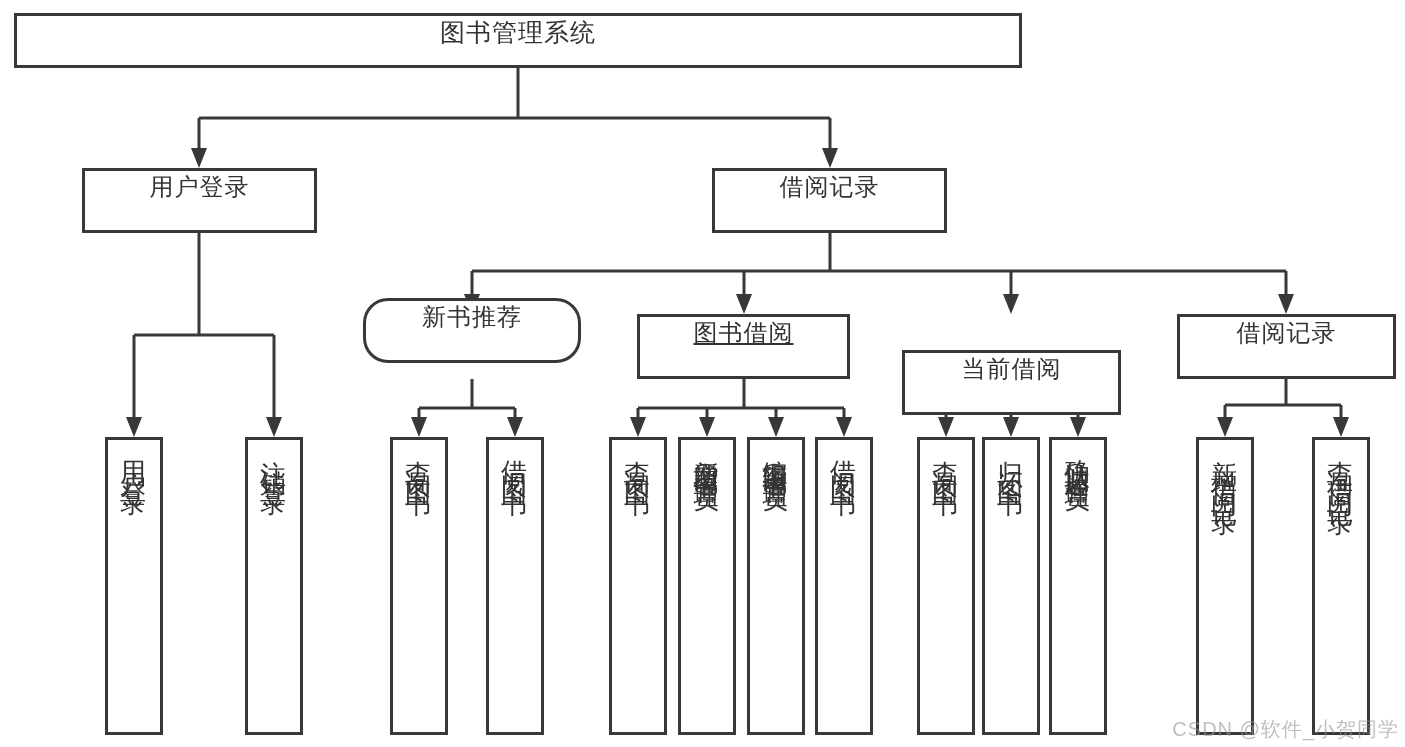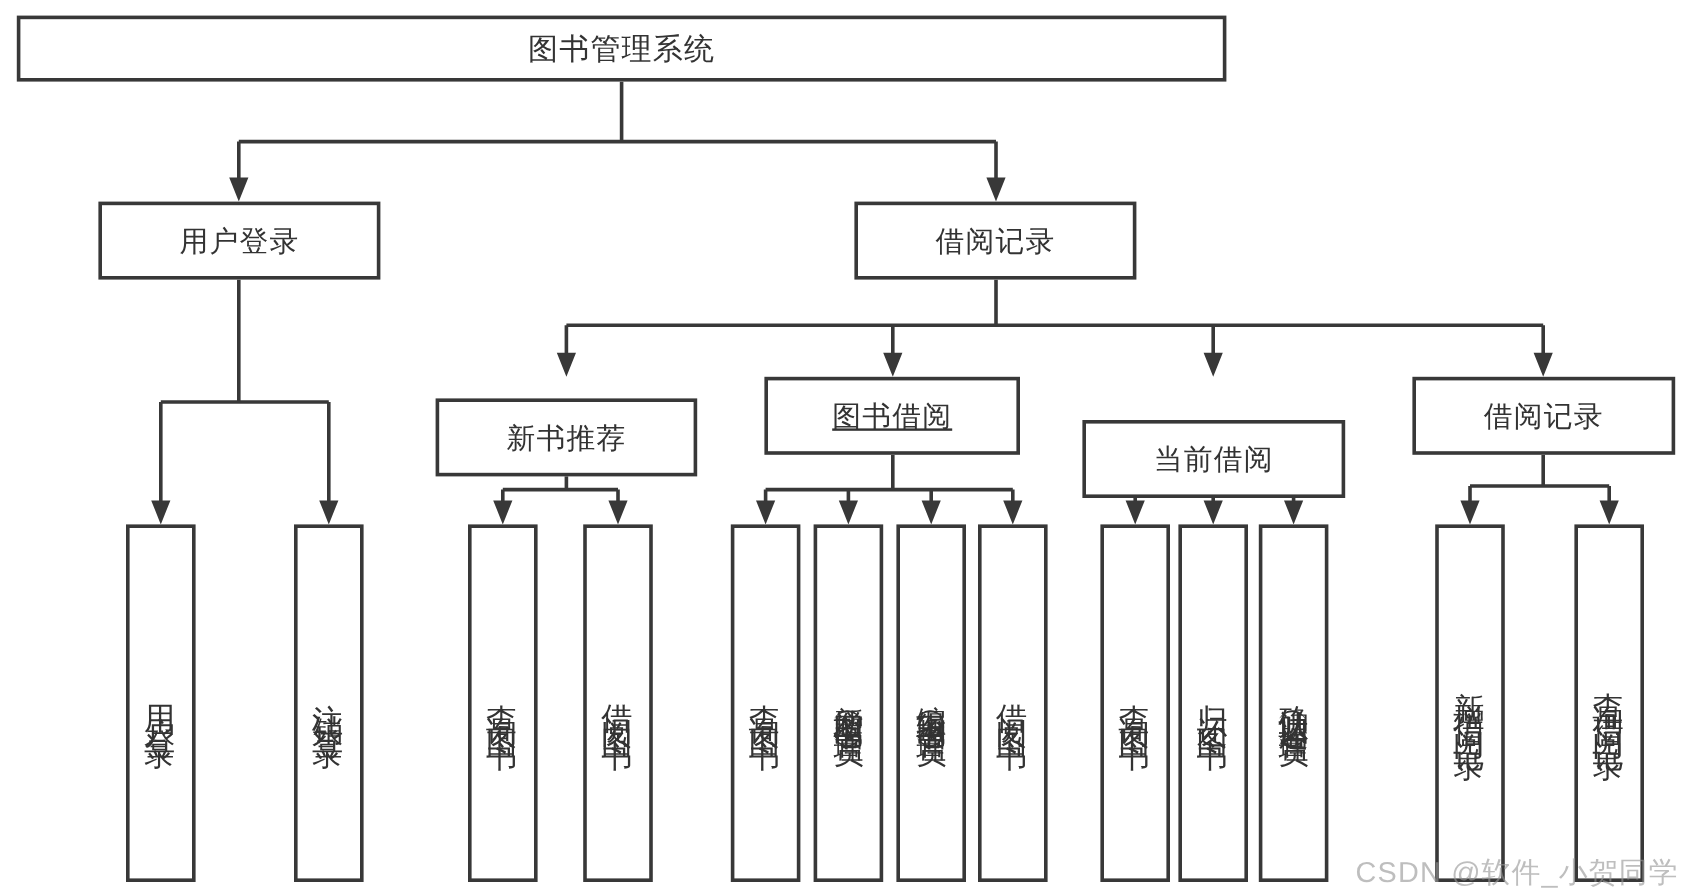--- a/index.html
+++ b/index.html
@@ -10,31 +10,31 @@
     overflow:hidden;
     font-family:"Liberation Sans","DejaVu Sans",sans-serif;
   }
   #wires{position:absolute;left:0;top:0;width:1405px;height:747px;}
   .node{
     position:absolute;
     box-sizing:border-box;
     background:#ffffff;
     border:3px solid #383838;
     display:flex;
-    align-items:center;
+    align-items:flex-start;
     justify-content:center;
     color:#333333;
     font-size:24px;
     letter-spacing:1px;
     z-index:2;
   }
   .root{left:14px;top:13px;width:1008px;height:55px;font-size:25px;}
   .n-login{left:82px;top:168px;width:235px;height:65px;}
   .n-bookmgmt{left:712px;top:168px;width:235px;height:65px;}
-  .n-newbook{left:363px;top:332px;width:218px;height:65px;}
+  .n-newbook{left:363px;top:298px;width:218px;height:65px;border-radius:25px;}
   .n-borrow{left:637px;top:314px;width:213px;height:65px;text-decoration:underline;}
   .n-current{left:902px;top:314px;width:219px;height:65px;margin-top:36px;}
   .n-records{left:1177px;top:314px;width:219px;height:65px;}
   .leaf{
     top:437px;width:58px;height:298px;
     font-size:26px;
   }
   .leaf span{
     writing-mode:vertical-rl;
     text-orientation:mixed;
@@ -43,21 +43,21 @@
   }
   .leaf.tight span{letter-spacing:4px;font-size:25px;}
   .lf1{left:105px;} .lf2{left:245px;}
   .lf3{left:390px;} .lf4{left:486px;}
   .lf5{left:609px;} .lf6{left:678px;} .lf7{left:747px;} .lf8{left:815px;}
   .lf9{left:917px;} .lf10{left:982px;} .lf11{left:1049px;}
   .lf12{left:1196px;} .lf13{left:1312px;}
   .watermark{
     position:absolute;
     right:6px;bottom:4px;
-    font-size:24px;
+    font-size:20px;
     color:rgba(150,150,150,0.62);
     z-index:5;
     letter-spacing:1px;
   }
 </style>
 </head>
 <body>
 
 <div id="canvas">
 

